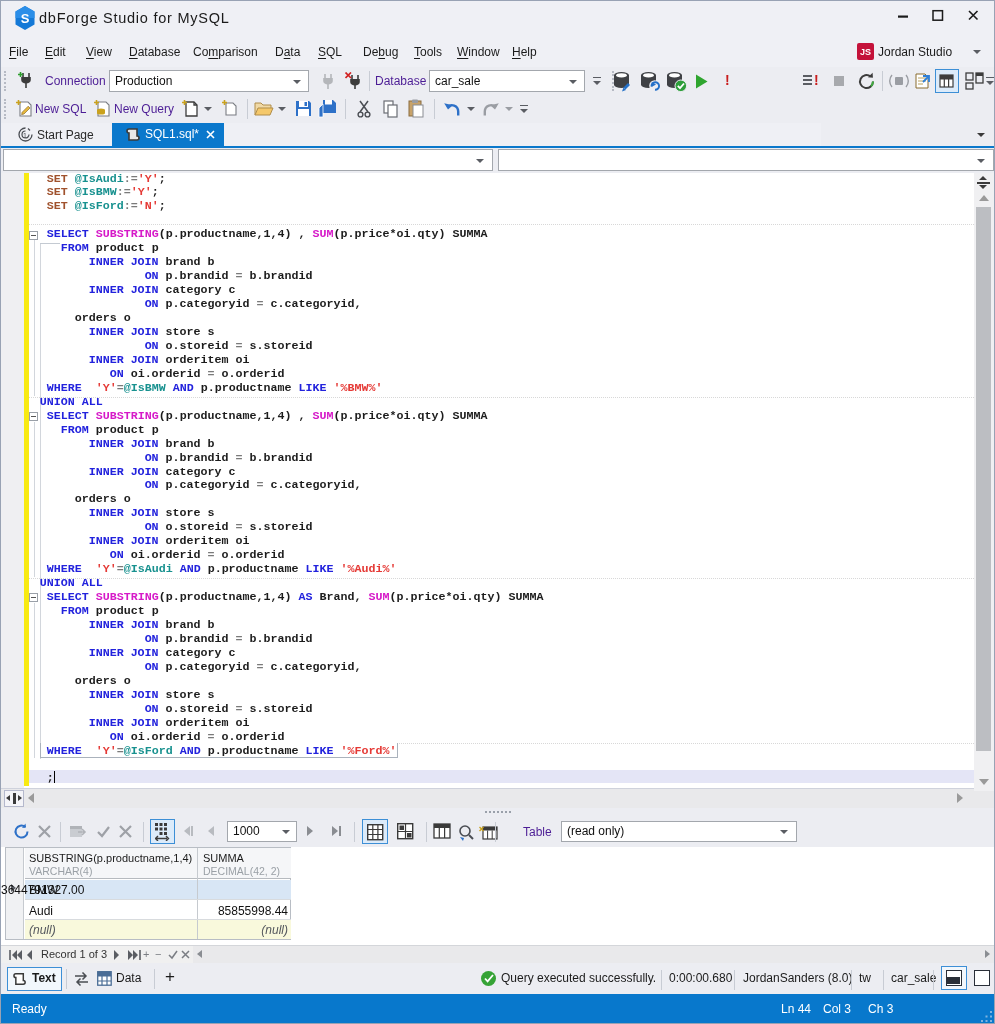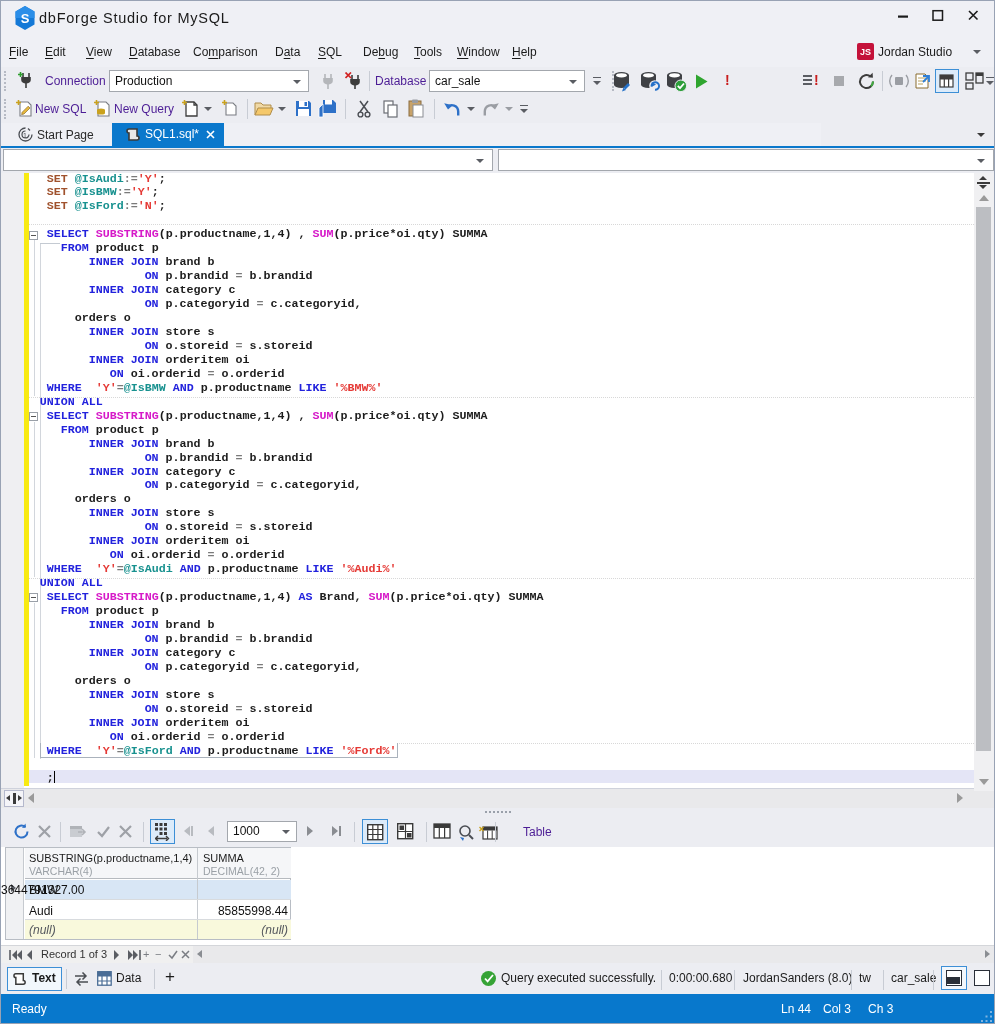--- a/index.html
+++ b/index.html
@@ -465,20 +465,24 @@
   </svg>
   <svg class="abs" style="left:478px; top:7px;" width="19" height="17" viewBox="0 0 19 17">
     <path d="M5 1 l4 4 m0-4 l-4 4" stroke="#b8860b" stroke-width="0" fill="none"></path>
     <rect x="4" y="4" width="14" height="12" fill="#fff" stroke="#3a3a3a" stroke-width="1.2"></rect>
     <rect x="4" y="4" width="14" height="3.5" fill="#3a3a3a"></rect>
     <path d="M8.6 7.5 v8.5 M13.2 7.5 v8.5" stroke="#3a3a3a" stroke-width="1"></path>
     <path d="M0.5 8 l4-4 m-4 0 l4 4" stroke="#caa21e" stroke-width="1.4"></path>
   </svg>
   <div class="abs tsep" style="left:494px; top:6px;"></div>
   <div class="abs tlabel" style="left:522px; top:9px;">Table</div>
+  <div class="abs combo" style="left:560px; top:5px; width:236px; height:21px;">
+    <div class="ctext" style="top:2px;">(read only)</div>
+      <div class="carrow" style="right:8px; top:8px;"></div>
+  </div>
 </div>
 <div class="abs" id="grid">
   <div class="abs" style="left:4px; top:0; width:286px; height:93px; border:1px solid #b8bdc4; background:#fff;"></div>
   <div class="abs" style="left:5px; top:1px; width:18px; height:91px; background:#f0f1f3; border-right:1px solid #c6cacf;"></div>
   <div class="abs" style="left:24px; top:1px; width:266px; height:31px; background:#f5f6f8; border-bottom:1px solid #b6babf;"></div>
   <div class="abs" style="left:196px; top:1px; width:1px; height:91px; background:#c6cacf;"></div>
   <div class="abs" style="left:28px; top:5px; font-size:11px; color:#1b1b1b;">SUBSTRING(p.productname,1,4)</div>
   <div class="abs" style="left:28px; top:18px; font-size:10.5px; color:#9aa0a6;">VARCHAR(4)</div>
   <div class="abs" style="left:202px; top:5px; font-size:11px; color:#1b1b1b;">SUMMA</div>
   <div class="abs" style="left:202px; top:18px; font-size:10.5px; color:#9aa0a6;">DECIMAL(42, 2)</div>

